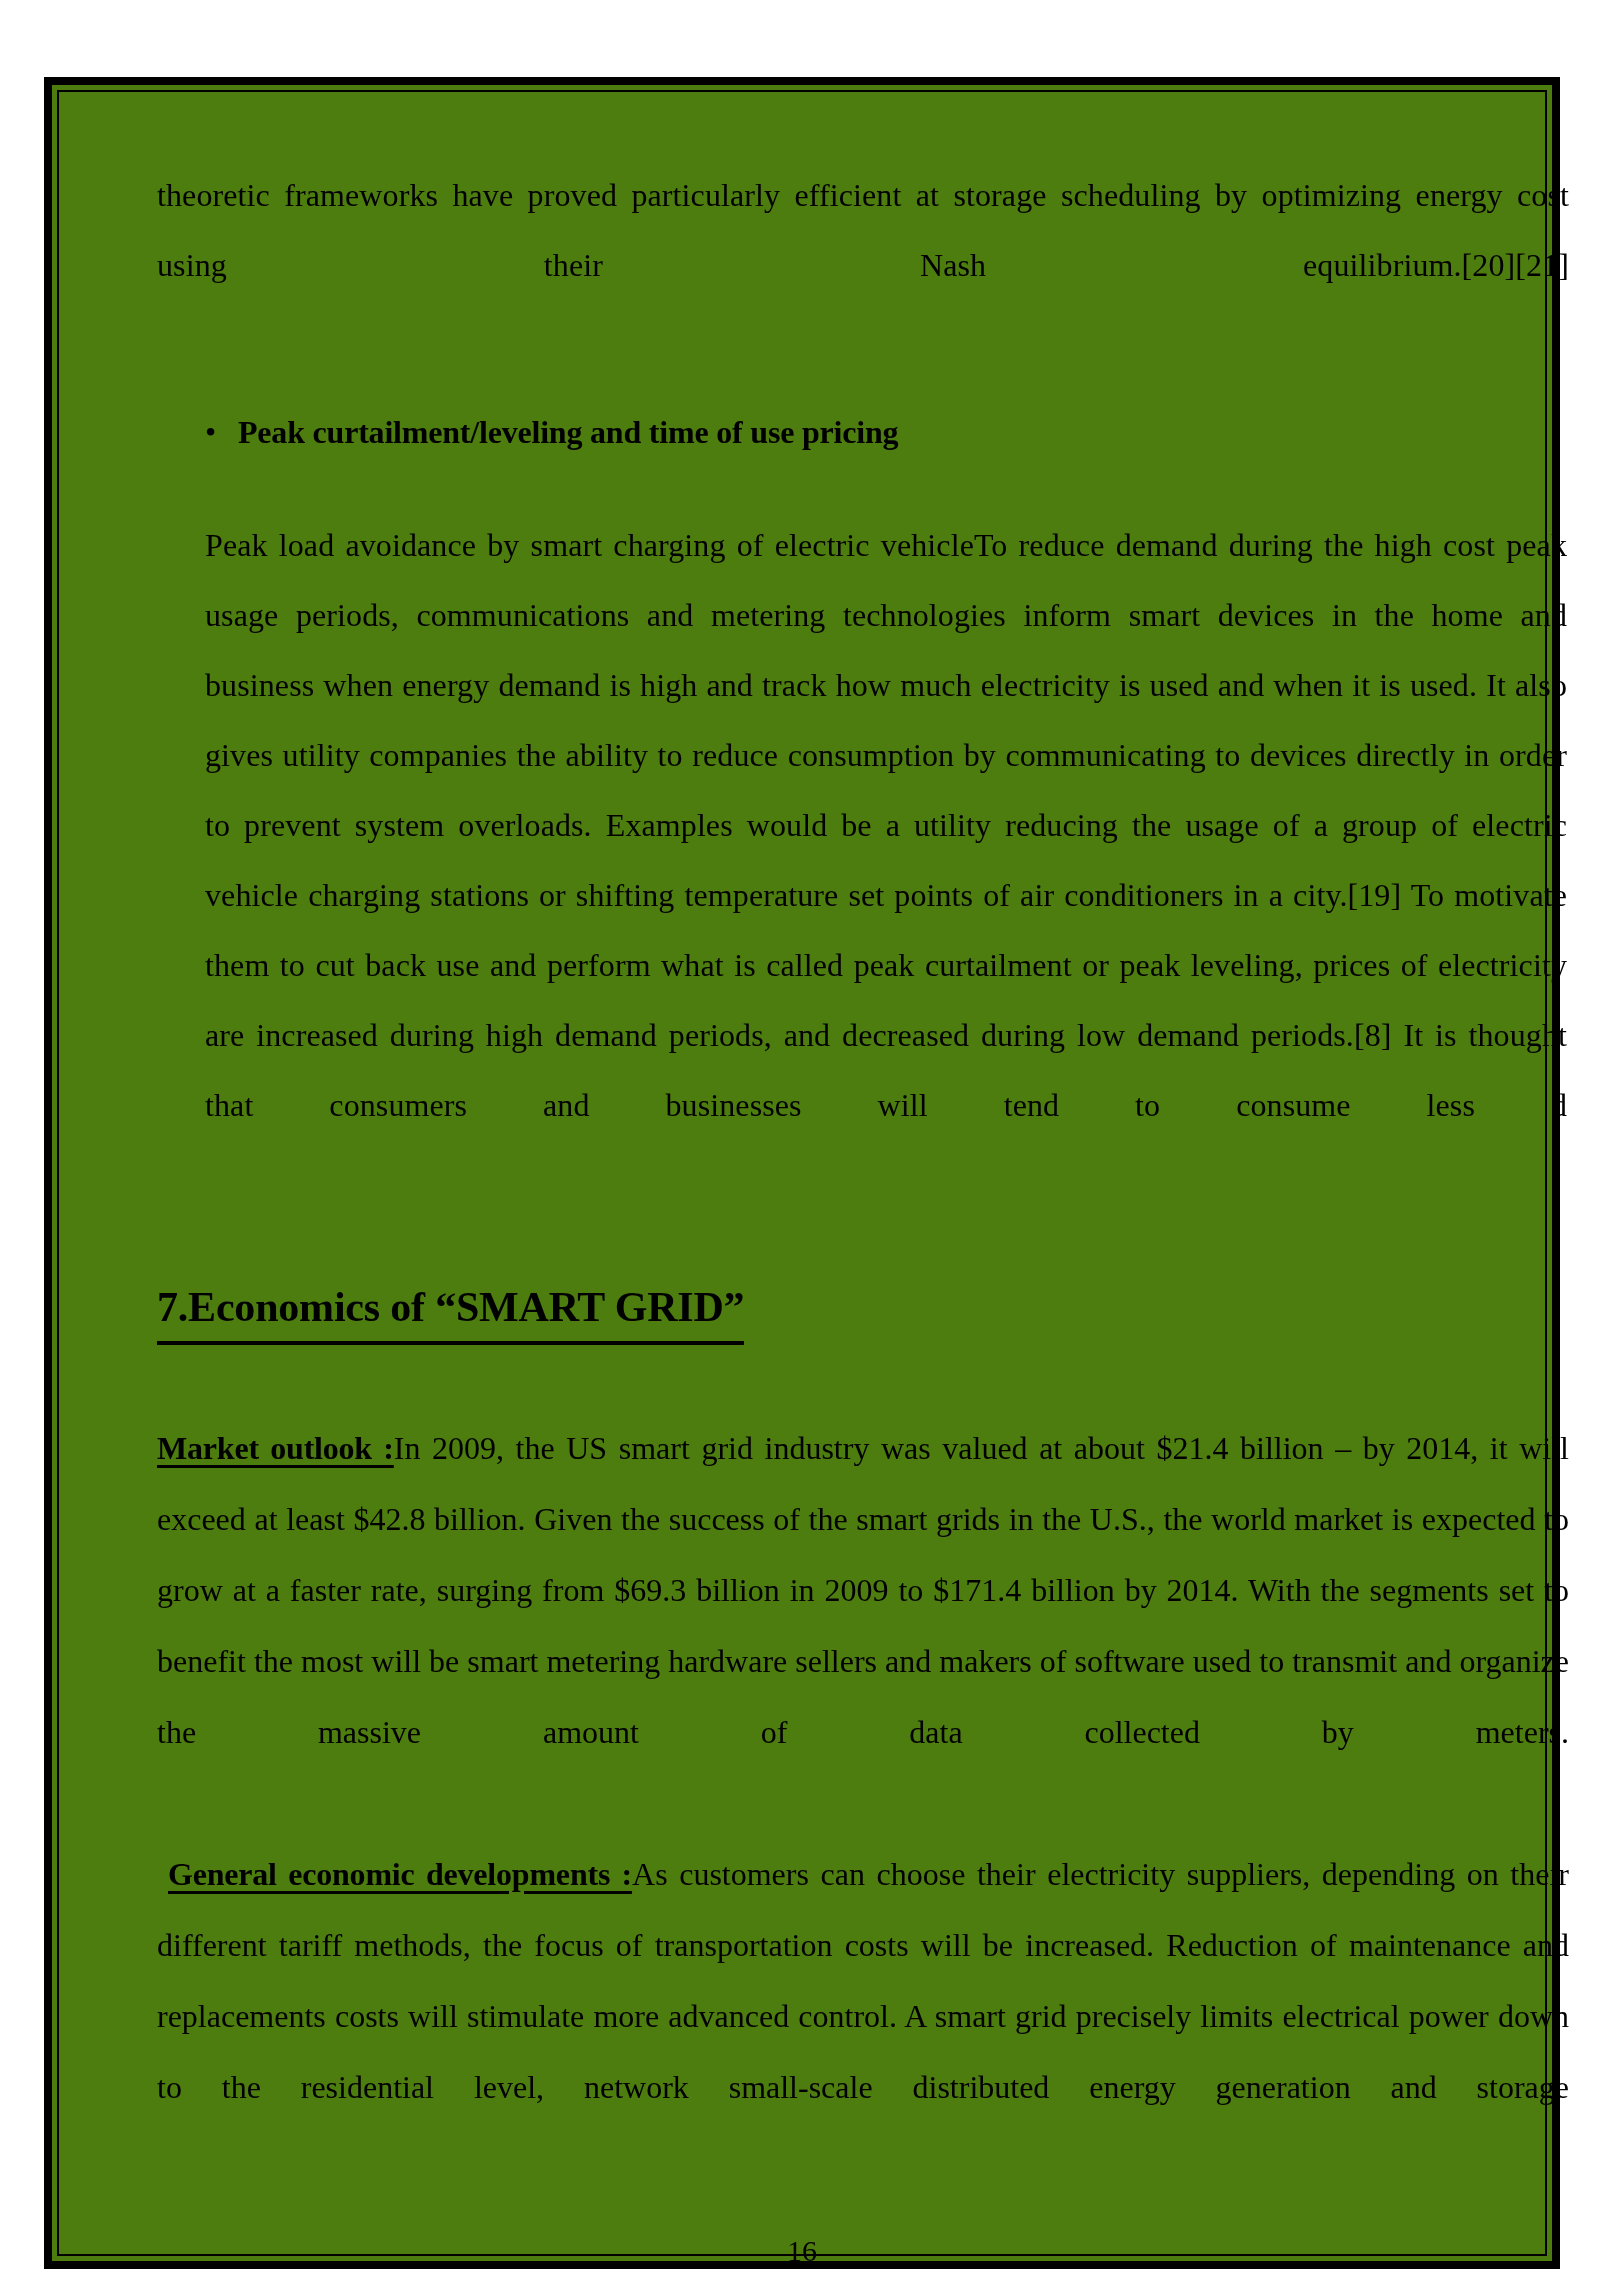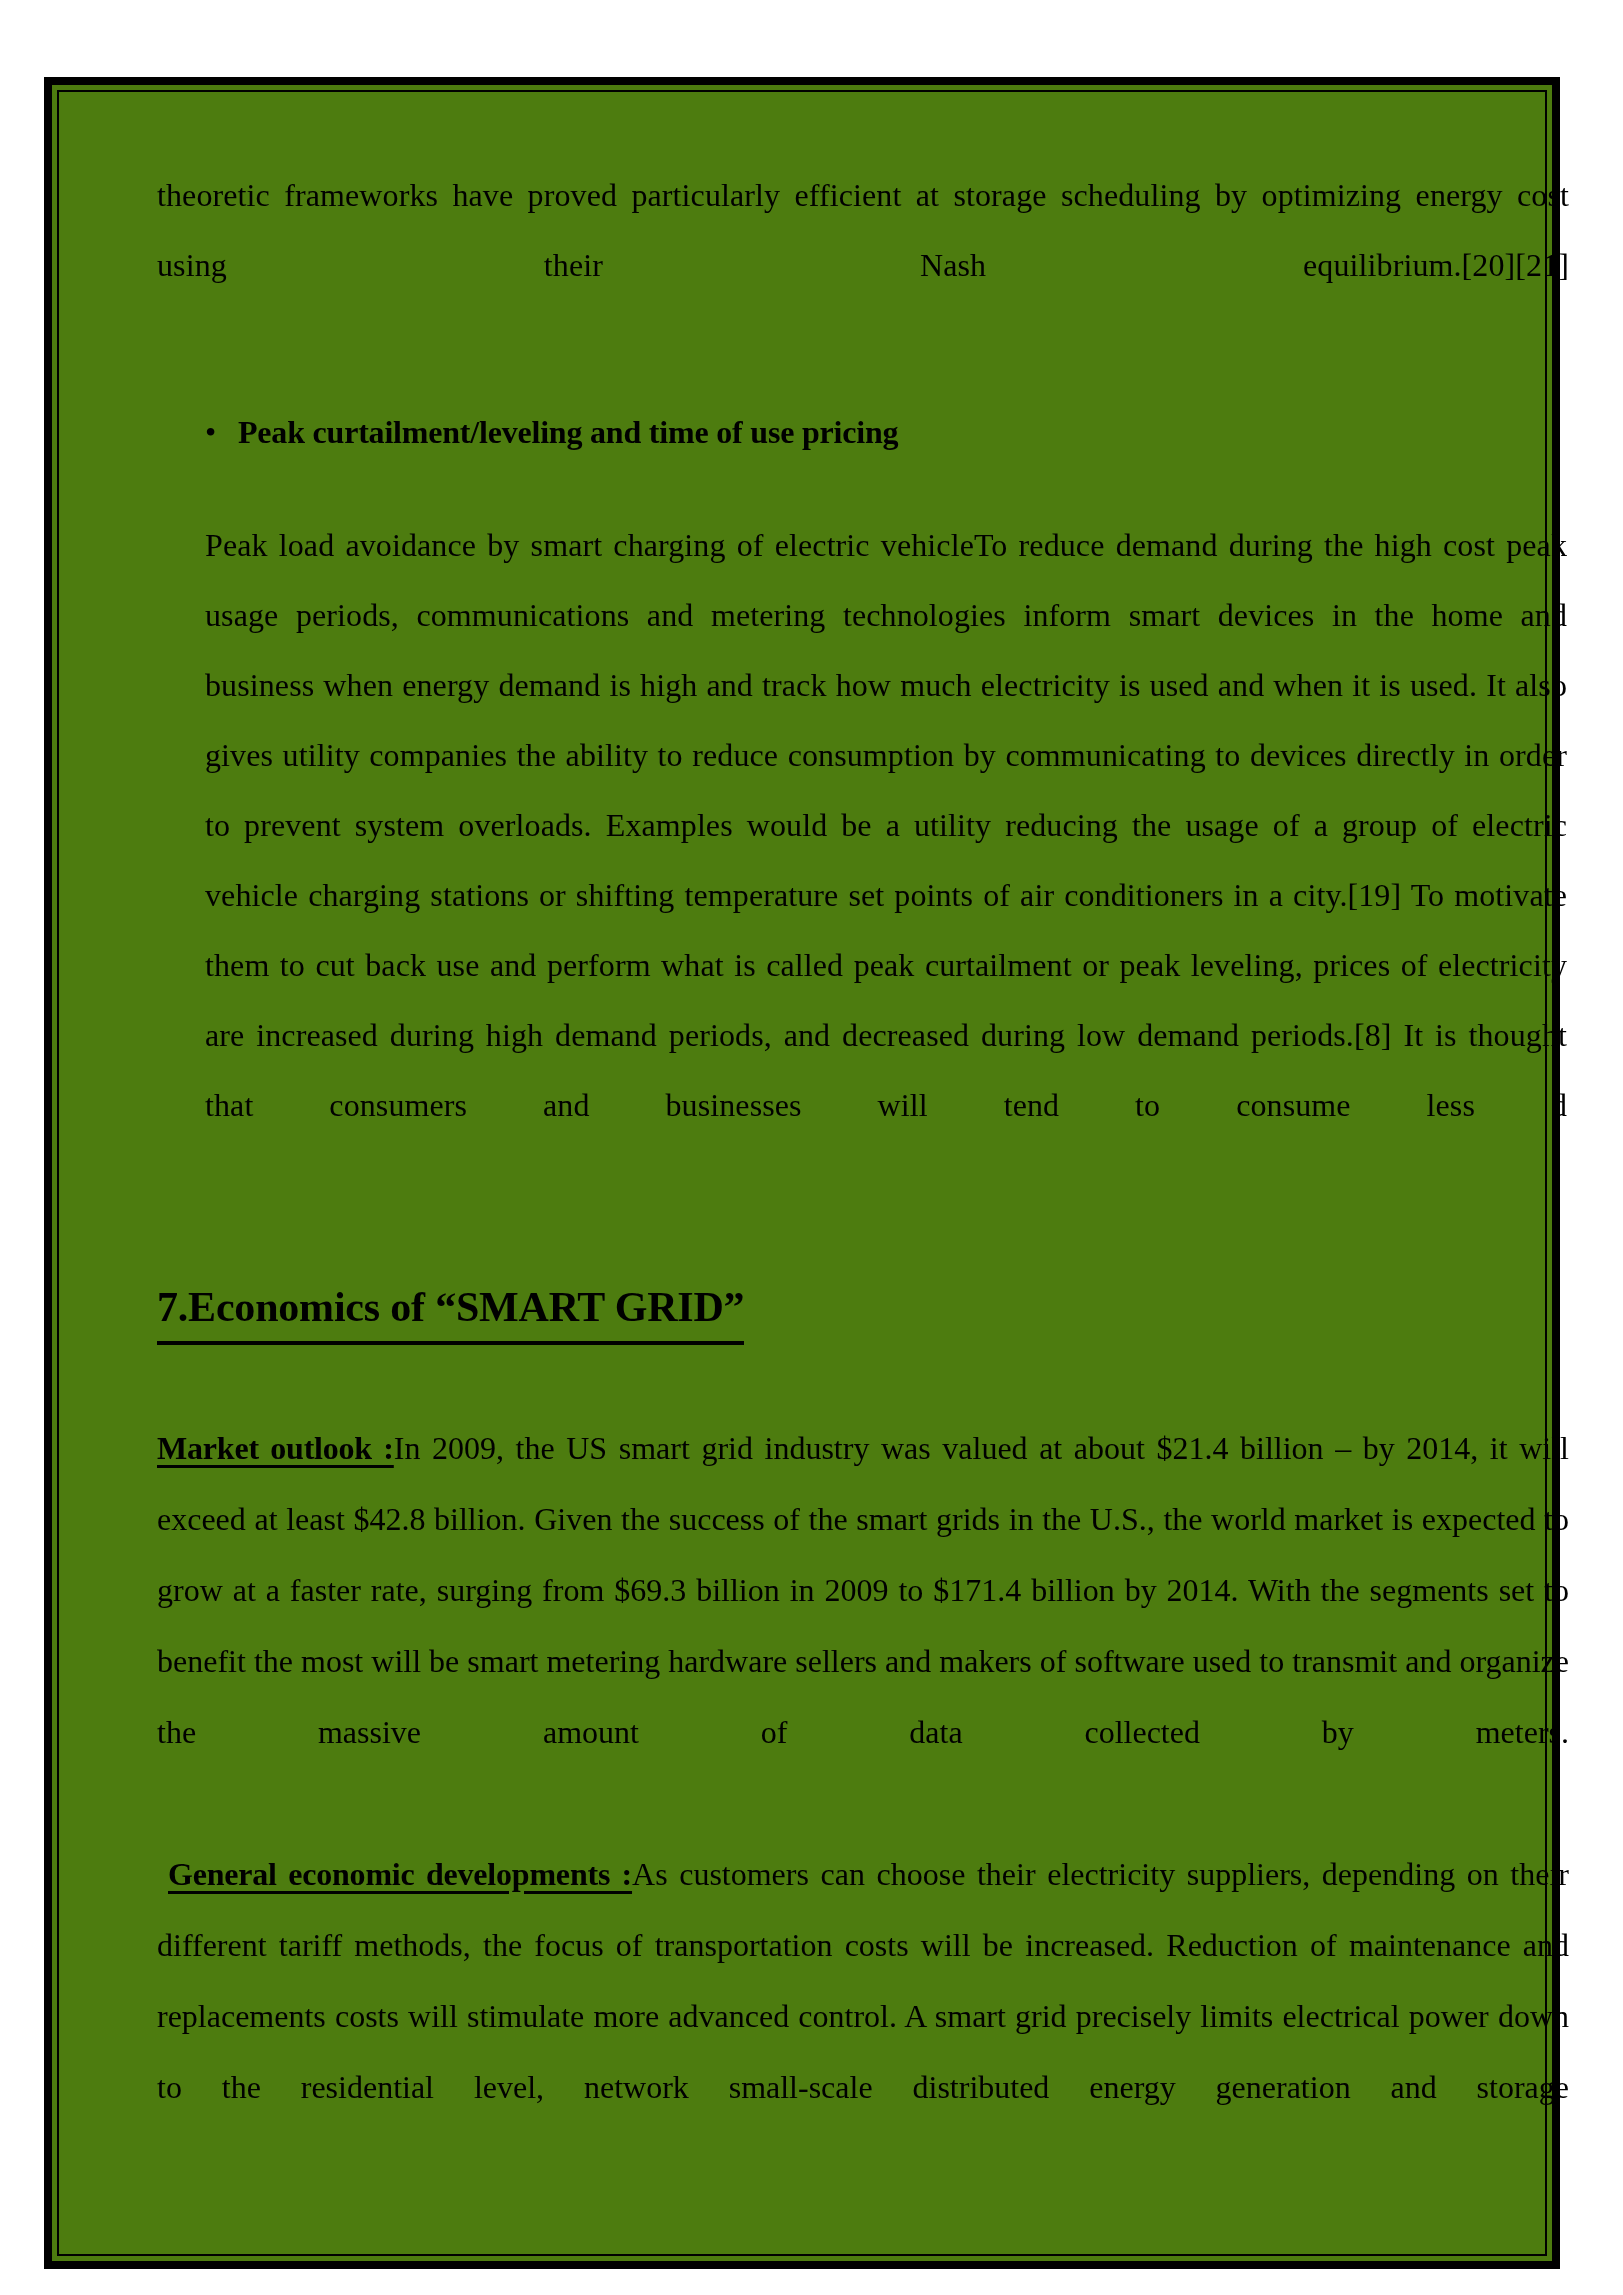--- a/index.html
+++ b/index.html
@@ -183,15 +183,16 @@
 
       <div class="block-economics">
 
         <p class="para-tight"><span class="lead">Market outlook :</span><span>In 2009, the US smart grid industry was valued at about $21.4 billion – by 2014, it will  exceed at least $42.8 billion.  Given the success of the smart grids in the  U.S.,  the  world  market  is  expected  to  grow  at  a  faster  rate,  surging  from  $69.3 billion  in  2009 to $171.4  billion  by 2014. With  the  segments set to benefit the most will  be smart metering  hardware sellers  and makers of software used to transmit and organize the massive amount of data collected by meters.</span></p>
 
         <p class="para-tight"><span class="lead lead-indent">General  economic  developments :</span><span>As  customers  can  choose  their  electricity suppliers, depending on their different tariff methods, the focus of transportation costs will  be  increased.  Reduction  of  maintenance  and  replacements  costs  will  stimulate more  advanced  control.  A  smart  grid  precisely  limits  electrical  power  down  to  the residential  level,  network  small-scale  distributed  energy  generation  and  storage</span></p>
 
       </div>
     </div>
 
+    <div class="page-number">16</div>
   </div>
 </div>
 
 
 </body></html>

